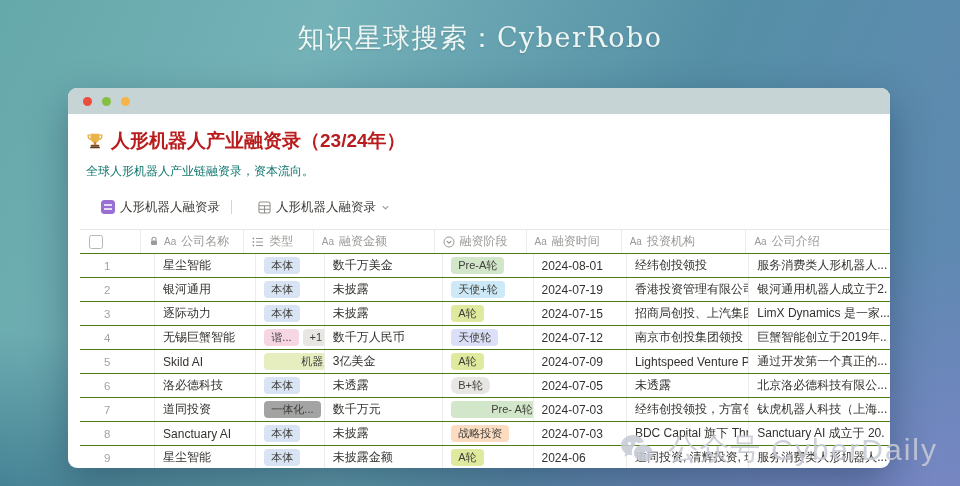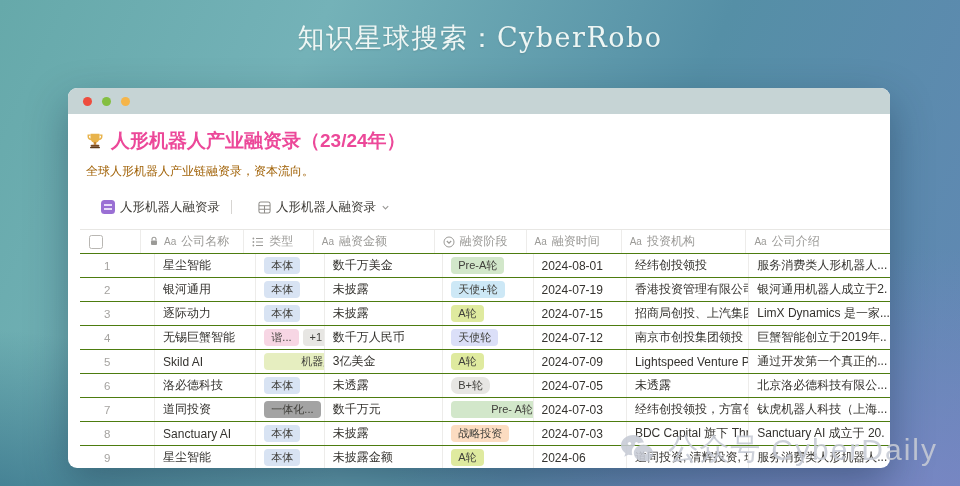--- a/index.html
+++ b/index.html
@@ -12,23 +12,23 @@
   }
   .page-title{position:absolute;top:20px;left:0;width:100%;text-align:center;
     color:#eef6f4;font-family:"DejaVu Serif","Liberation Serif",serif;
     font-size:27px;letter-spacing:1.5px;text-shadow:0 1px 2px rgba(0,0,0,.12);}
   .window{position:absolute;left:68px;top:88px;width:822px;height:380px;background:#ffffff;
     border-radius:9px;box-shadow:0 16px 42px rgba(12,34,60,.38);overflow:hidden;}
   .titlebar{height:26px;background:#c6d4d5;display:flex;align-items:center;padding-left:15px;gap:10px;}
   .dot{width:9px;height:9px;border-radius:50%;}
   .dot.red{background:#ee4d3e}.dot.green{background:#84bf41}.dot.yellow{background:#f5b54a}
   .content{padding:14px 0 0 12px;}
-  .doc-title{margin:0 0 0 6px;font-size:19px;font-weight:bold;color:#ec4899;
+  .doc-title{margin:0 0 0 6px;font-size:19px;font-weight:bold;color:#b91c1c;
     display:flex;align-items:center;gap:7px;line-height:26px;}
-  .subtitle{margin:9px 0 0 6px;font-size:12px;color:#a16207;line-height:16px;}
+  .subtitle{margin:9px 0 0 6px;font-size:12px;color:#0f766e;line-height:16px;}
   .views{margin:18px 0 0 6px;height:20px;display:flex;align-items:center;gap:7px;
     font-size:12.5px;color:#3f3d38;}
   .view{display:flex;align-items:center;gap:5px;cursor:pointer;padding-left:15px;}
   .vdivider{width:1px;height:14px;background:#d7d5d2;margin:0 4px;}
   .dbicon{width:14px;height:14px;border-radius:3.5px;background:#9a6fd4;position:relative;flex:0 0 auto;}
   .dbicon::before{content:"";position:absolute;left:3px;right:3px;top:4px;height:1.6px;background:#e7dcf8;}
   .dbicon::after{content:"";position:absolute;left:3px;right:3px;top:8px;height:1.6px;background:#e7dcf8;}
   .icn{display:inline-flex;align-items:center;flex:0 0 auto;}
   .table{margin-top:12px;border-top:1px solid #e8e7e4;width:810px;}
   .trow{display:flex;border-bottom:1px solid #4d7c0f;height:23px;align-items:stretch;text-align:right;}

